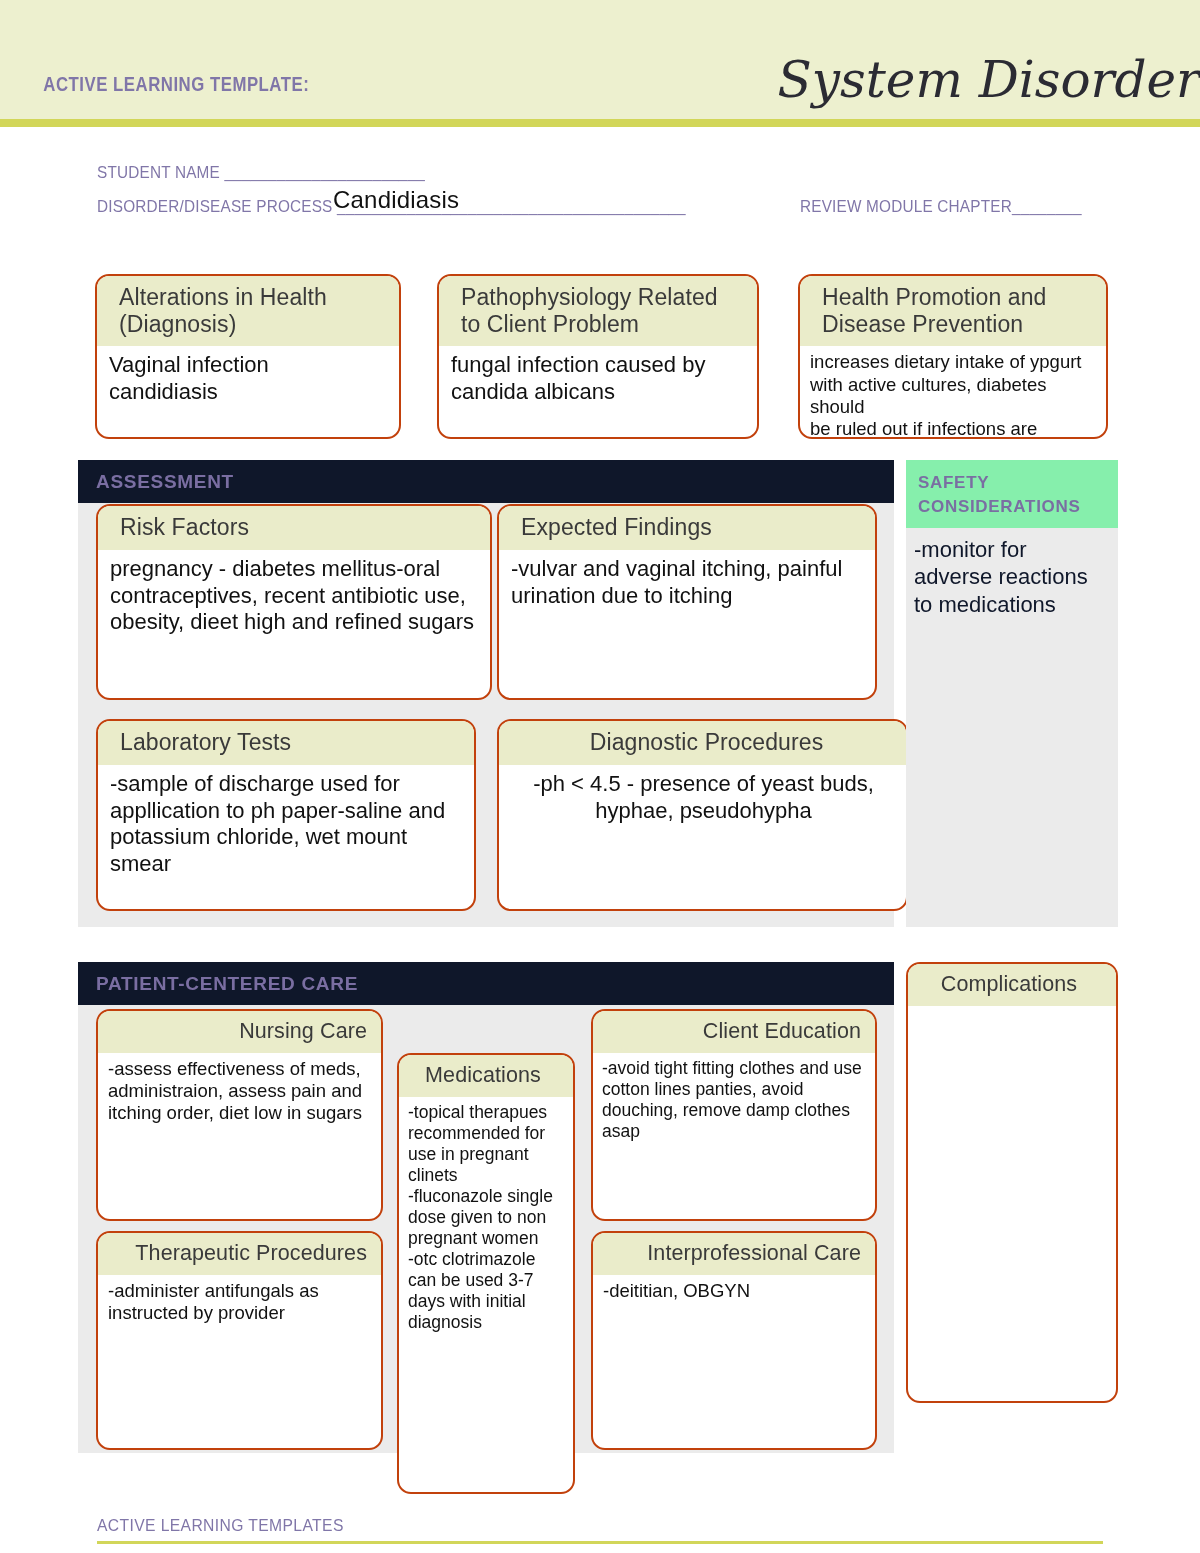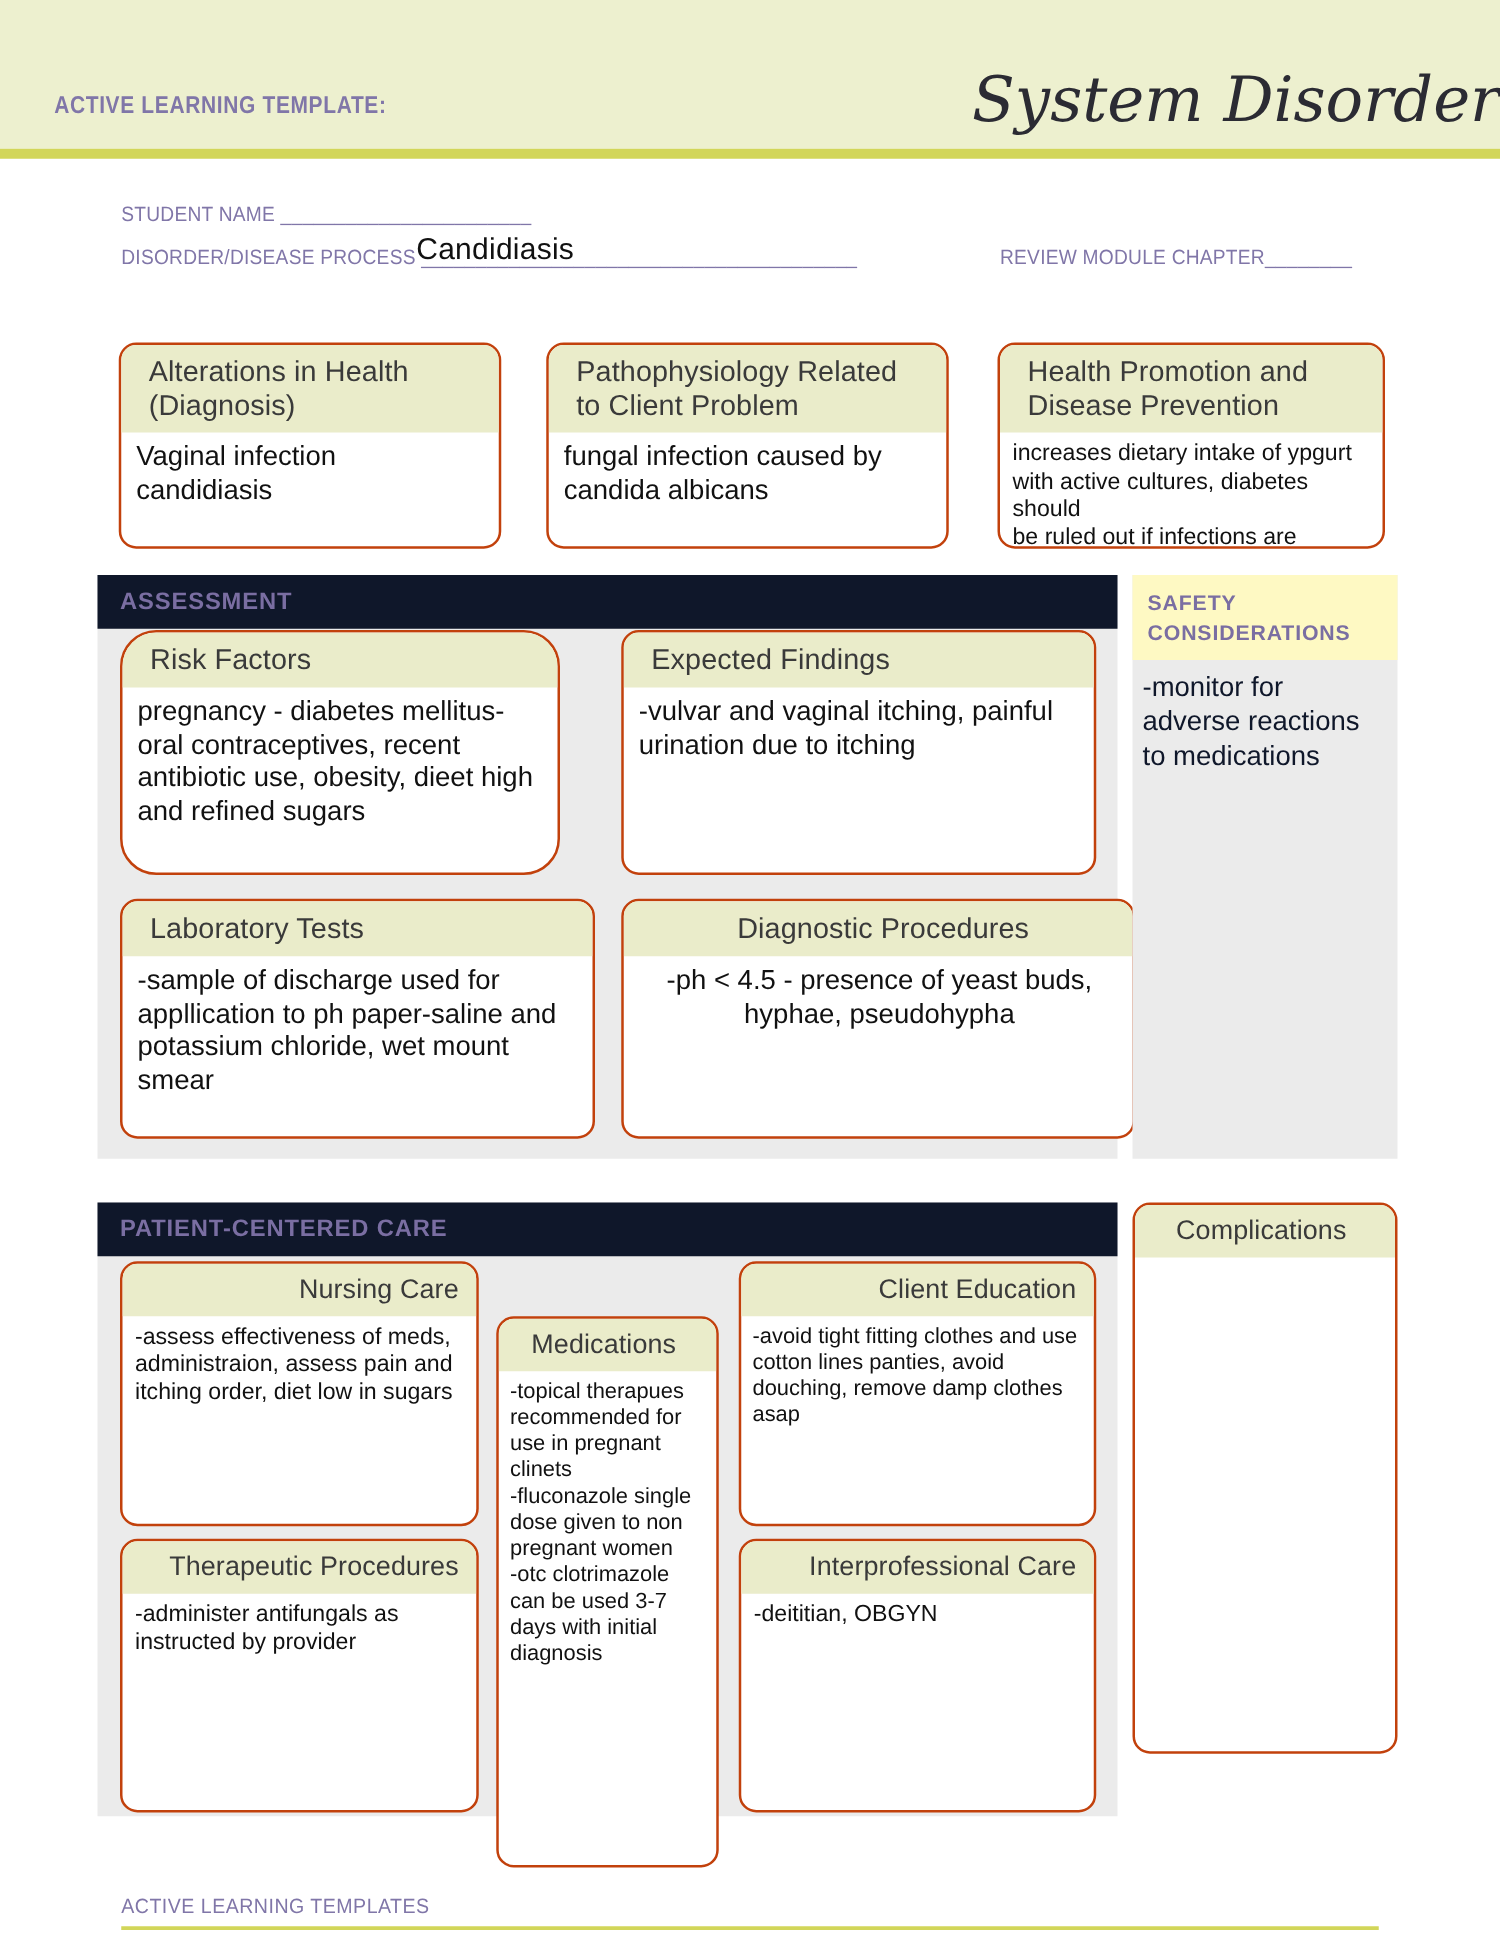--- a/index.html
+++ b/index.html
@@ -146,41 +146,41 @@
   }
 
   
   .rail-safety {
     position: absolute;
     left: 906px; top: 460px; width: 212px; height: 467px;
     background: #ebebeb;
     box-sizing: border-box;
   }
   .rail-band {
-    background: #fef9c3;
+    background: #86efac;
     color: #7a6ea2;
     font-weight: bold;
     font-size: 17px;
     letter-spacing: 0.7px;
     line-height: 1.4;
     padding: 11px 0 9px 12px;
   }
   .rail-text {
     font-size: 22px;
     line-height: 1.26;
     color: #0f172a;
     padding: 8px 6px 0 8px;
     white-space: pre-line;
   }
   .card-complications {
     left: 906px; top: 962px; width: 212px; height: 441px;
   }
 
   
-  .c-risk      { left: 96px;  top: 504px; width: 352px; height: 196px; border-radius: 29px; }
+  .c-risk      { left: 96px;  top: 504px; width: 396px; height: 196px; }
   .c-expected  { left: 497px; top: 504px; width: 380px; height: 196px; }
   .c-lab       { left: 96px;  top: 719px; width: 380px; height: 192px; }
   .c-diag      { left: 497px; top: 719px; width: 411px; height: 192px; text-align: center; }
 
   
   .c-nursing   { left: 96px;  top: 1009px; width: 287px; height: 212px; }
   .c-meds      { left: 397px; top: 1009px; width: 178px; height: 441px; margin-top: 44px; }
   .c-clientedu { left: 591px; top: 1009px; width: 286px; height: 212px; }
   .c-therproc  { left: 96px;  top: 1231px; width: 287px; height: 219px; }
   .c-interprof { left: 591px; top: 1231px; width: 286px; height: 219px; }

